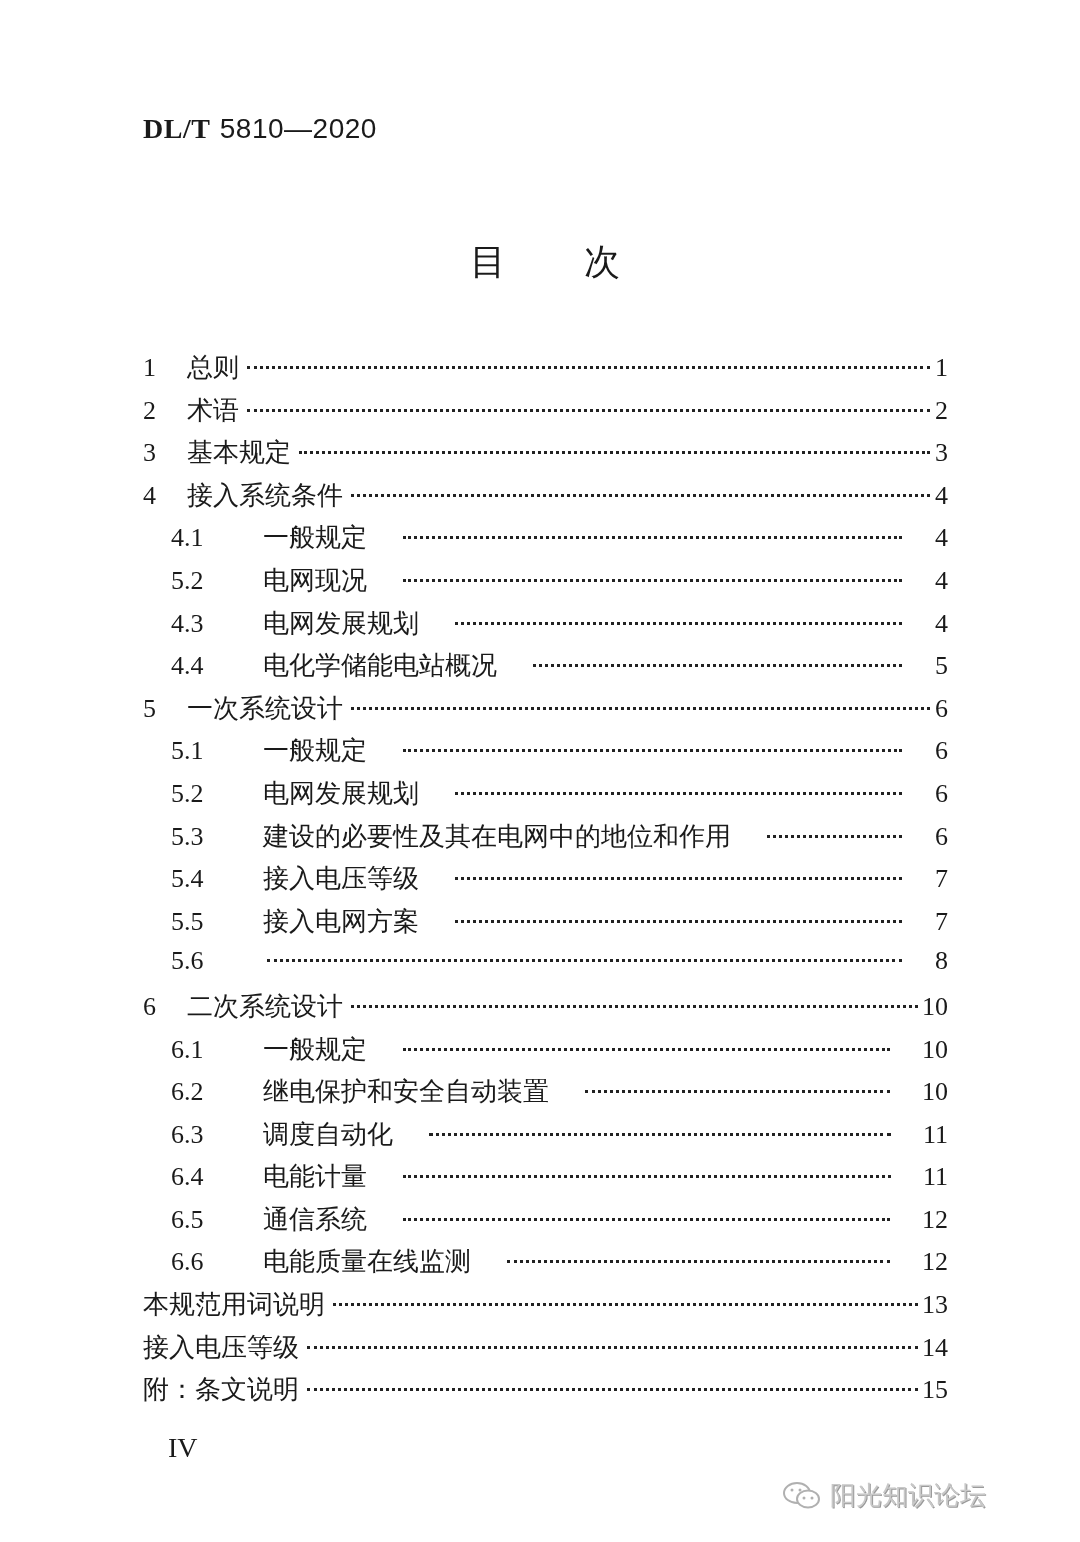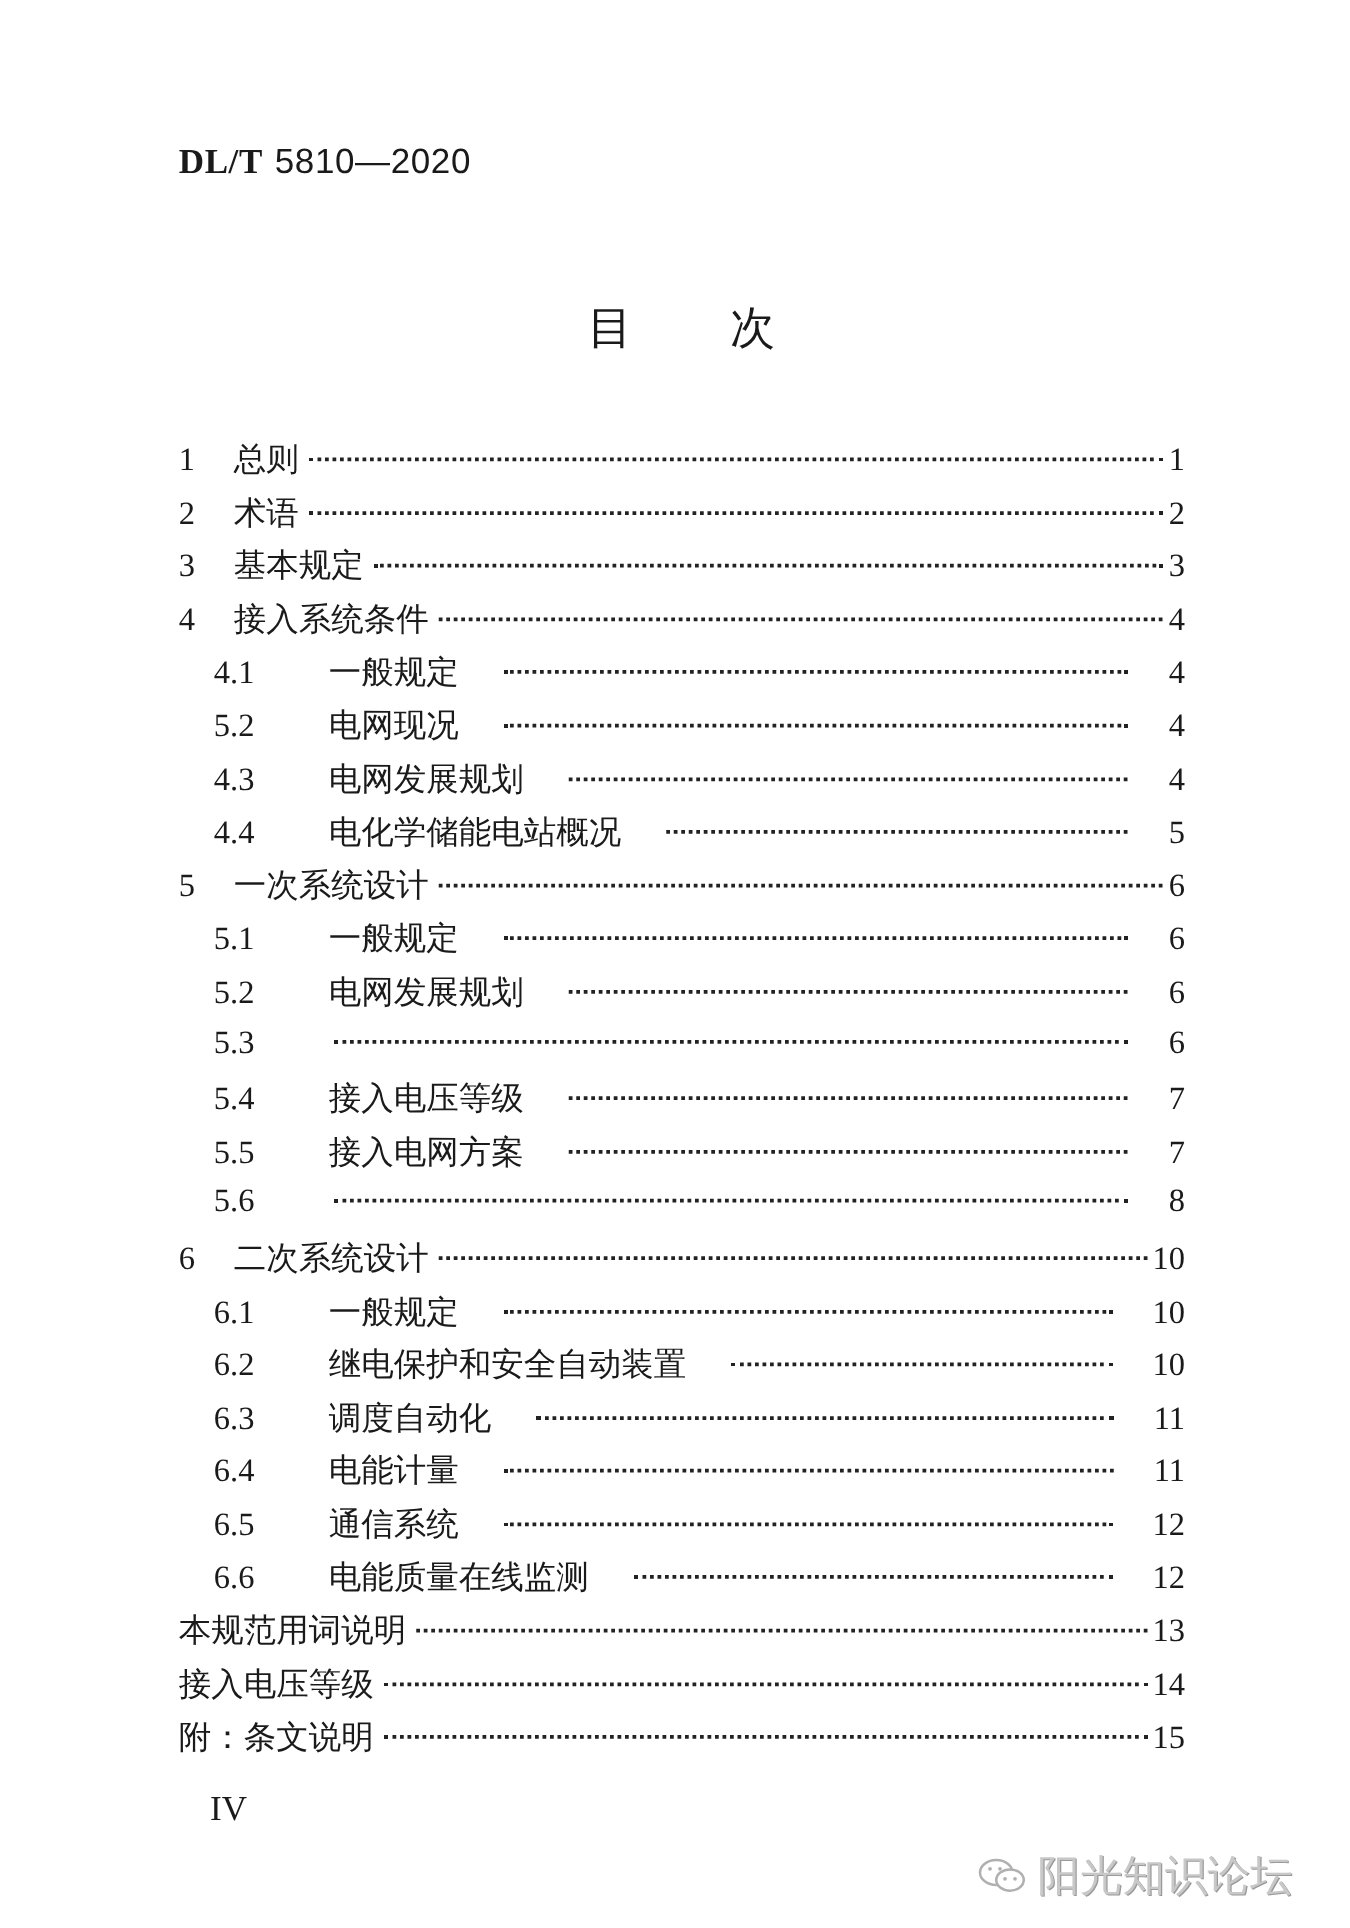--- a/index.html
+++ b/index.html
@@ -88,21 +88,21 @@
     }
     .watermark {
       position: absolute;
       left: 782px;
       top: 1478px;
       display: flex;
       align-items: center;
       gap: 8px;
       color: #c8c8c8;
       font-family: "DejaVu Sans", sans-serif;
-      font-size: 34px;
+      font-size: 26px;
       white-space: nowrap;
       text-shadow: 1px 1px 0 #9a9a9a;
     }
     .watermark svg { display: block; }
   </style>
 </head>
 <body>
 
 <div class="std-code">
   <span class="prefix">DL/T</span>
@@ -173,20 +173,21 @@
       <span class="page">6</span>
     </div>
     <div class="toc-row l2">
       <span class="no">5.2</span>
       <span class="label">电网发展规划</span>
       <span class="dots"></span>
       <span class="page">6</span>
     </div>
     <div class="toc-row l2">
       <span class="no">5.3</span>
+      <span class="label">建设的必要性及其在电网中的地位和作用</span>
       <span class="dots"></span>
       <span class="page">6</span>
     </div>
     <div class="toc-row l2">
       <span class="no">5.4</span>
       <span class="label">接入电压等级</span>
       <span class="dots"></span>
       <span class="page">7</span>
     </div>
     <div class="toc-row l2">

